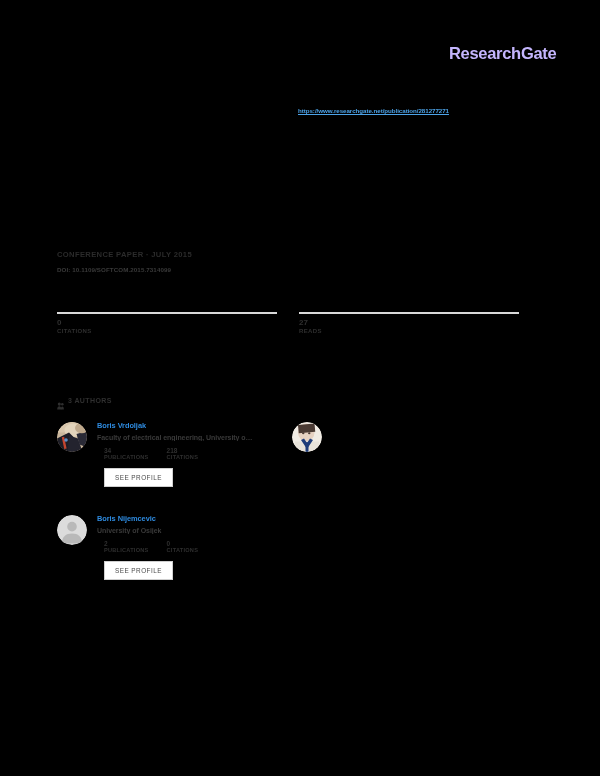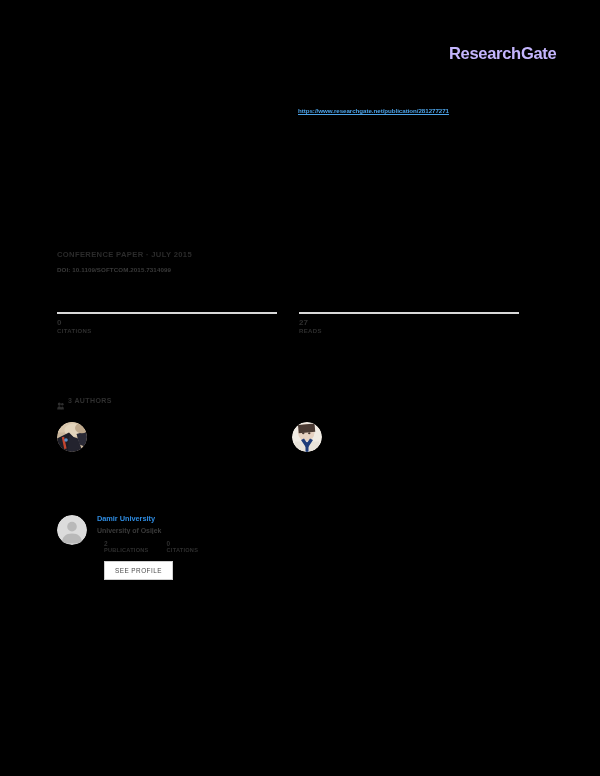--- a/index.html
+++ b/index.html
@@ -285,20 +285,35 @@
               <ellipse cx="22" cy="11" rx="12" ry="9" fill="#e3d4bb"></ellipse>
               <path d="M0 22 L16 14 L26 24 L16 40 L0 40 Z" fill="#1d1d26"></path>
               <path d="M16 18 L28 22 L34 40 L14 40 Z" fill="#23232e"></path>
               <rect x="8" y="20" width="3.2" height="16" fill="#c4452f" transform="rotate(-12 9 28)"></rect>
               <circle cx="12" cy="24" r="2.4" fill="#5b8fc9"></circle>
               <path d="M26 16 L40 12 L40 34 L30 30 Z" fill="#2a2a36"></path>
               <ellipse cx="33" cy="8" rx="9" ry="7" fill="#bfa98c"></ellipse>
             </g>
           </svg>
         </div>
+        <div class="author-info">
+          <div class="author-name">Boris Vrdoljak</div>
+          <div class="author-affil">Faculty of electrical engineering, University o…</div>
+          <div class="author-stats">
+            <div class="astat">
+              <span class="astat-value">34</span>
+              <span class="astat-label">PUBLICATIONS</span>
+            </div>
+            <div class="astat">
+              <span class="astat-value">218</span>
+              <span class="astat-label">CITATIONS</span>
+            </div>
+          </div>
+          <span class="see-profile">SEE PROFILE</span>
+        </div>
       </div>
 
       <div class="author-card">
         <div class="avatar">
           <svg viewBox="0 0 40 40" xmlns="http://www.w3.org/2000/svg">
             <defs>
               <clipPath id="c2">
                   <circle cx="20" cy="20" r="20"></circle>
                 </clipPath>
             </defs>
@@ -322,21 +337,21 @@
 
       <div class="author-card">
         <div class="avatar">
           <svg viewBox="0 0 40 40" xmlns="http://www.w3.org/2000/svg">
             <circle cx="20" cy="20" r="20" fill="#dcdcdc"></circle>
             <circle cx="20" cy="15.5" r="6.4" fill="#b9b9b9"></circle>
             <path d="M6.5 38 C6.5 28.5 12 24.5 20 24.5 C28 24.5 33.5 28.5 33.5 38 Z" fill="#b9b9b9"></path>
           </svg>
         </div>
         <div class="author-info">
-          <div class="author-name">Damir University</div>
+          <div class="author-name">Boris Nijemcevic</div>
           <div class="author-affil">University of Osijek</div>
           <div class="author-stats">
             <div class="astat">
               <span class="astat-value">2</span>
               <span class="astat-label">PUBLICATIONS</span>
             </div>
             <div class="astat">
               <span class="astat-value">0</span>
               <span class="astat-label">CITATIONS</span>
             </div>

